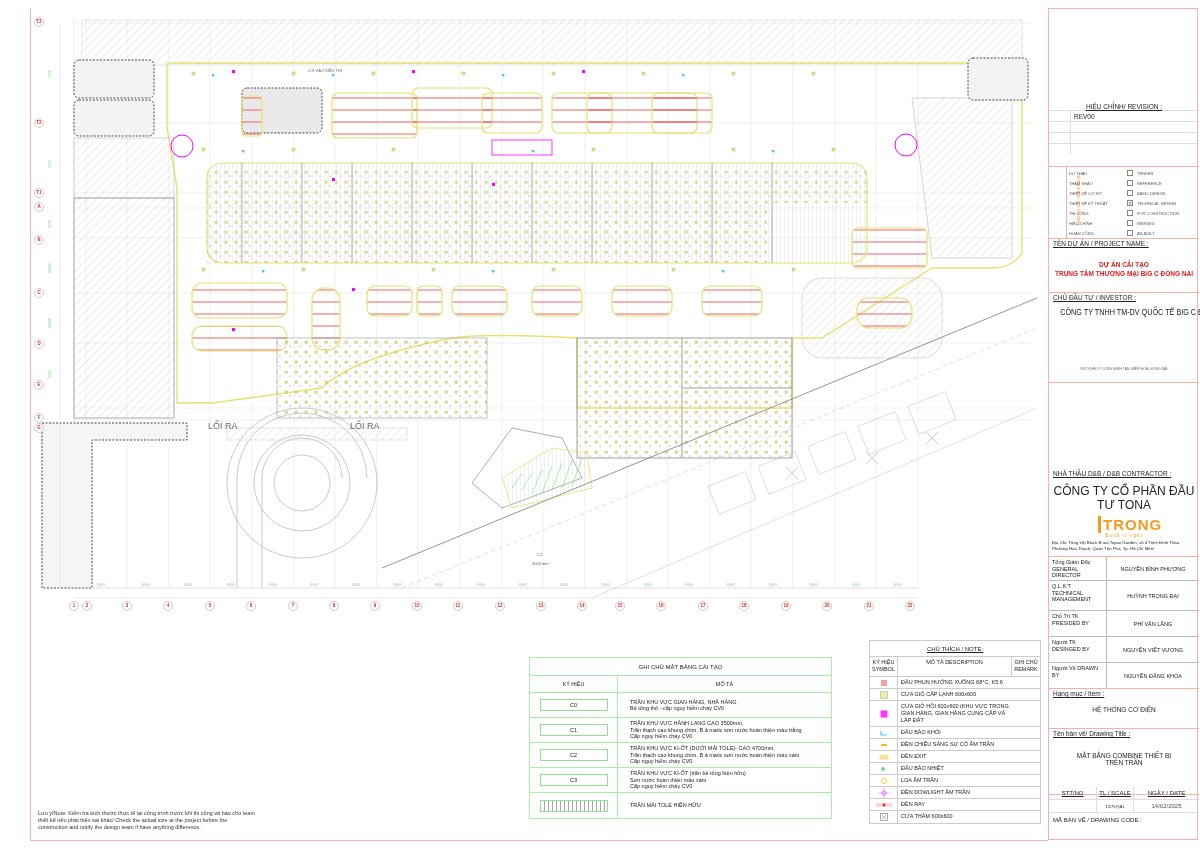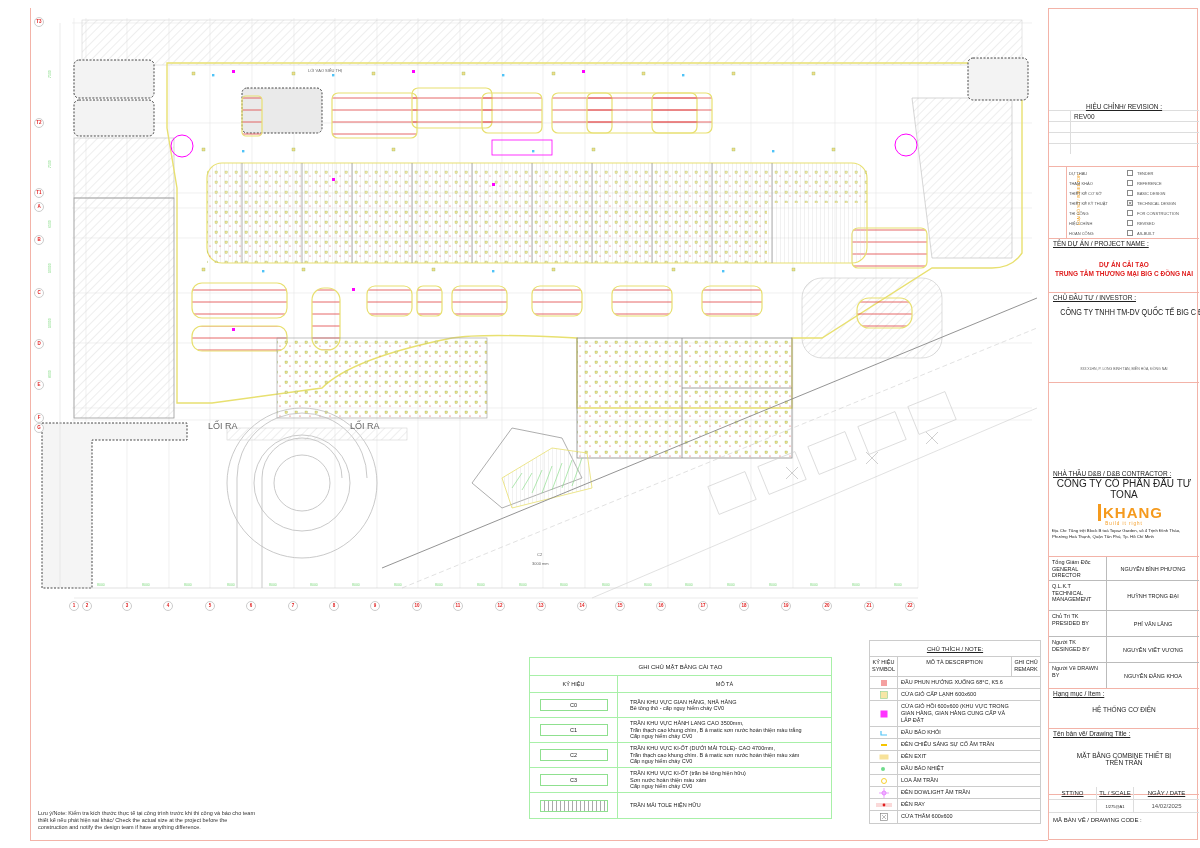--- a/index.html
+++ b/index.html
@@ -607,23 +607,23 @@
       <div class="tb-head">CHỦ ĐẦU TƯ / INVESTOR :</div>
       <div style="height:5px;"></div>
       <div class="big-name">CÔNG TY TNHH TM-DV QUỐC TẾ BIG C ĐỒNG NAI</div>
       <div style="height:50px;"></div>
       <div class="addr">833 XLHN, P. LONG BÌNH TÂN, BIÊN HÒA, ĐỒNG NAI</div>
     </div>
 
 
     <div class="tb-sec" style="top:460px; height:88px;">
       <div class="tb-head">NHÀ THẦU D&amp;B / D&amp;B CONTRACTOR :</div>
-      <div class="tb-center" style="font-size:10px; ">CÔNG TY CỔ PHẦN ĐẦU TƯ TONA</div>
+      <div class="tb-center" style="font-size:12px; margin-top:6px;">CÔNG TY CỔ PHẦN ĐẦU TƯ TONA</div>
       <div class="logo-tona">
-        <div class="word">KHANG</div>
+        <div class="word">TRONG</div>
         <div class="tag">Build it right</div>
       </div>
       <div style="font-size:4.3px; padding:2px 3px; line-height:5.5px;">Địa Chỉ: Tầng trệt Block B toà Topaz Garden, số 4 Trịnh Đình Thảo, Phường Hoà Thạnh, Quận Tân Phú, Tp. Hồ Chí Minh</div>
     </div>
 
     <div class="people" style="top:548px;">
       <div class="person" style="height:24px;">
         <div class="role">Tổng Giám Đốc GENERAL DIRECTOR</div>
         <div class="nm">NGUYỄN BÌNH PHƯƠNG</div>
       </div>

